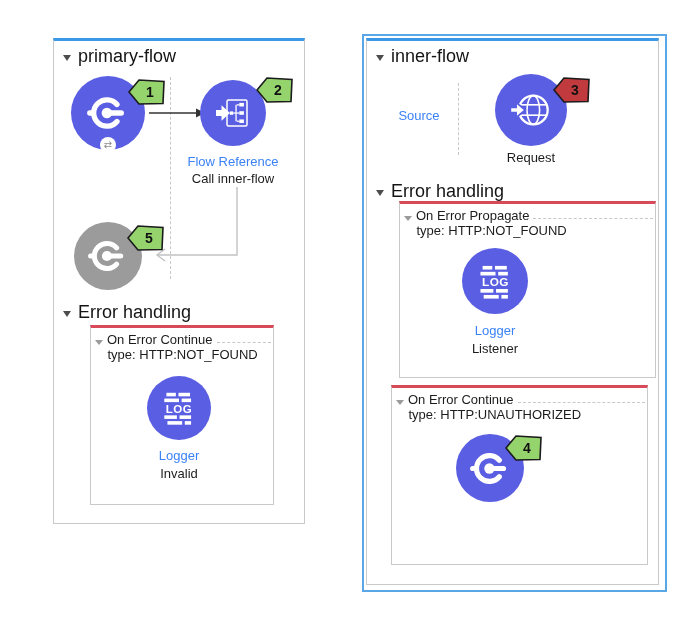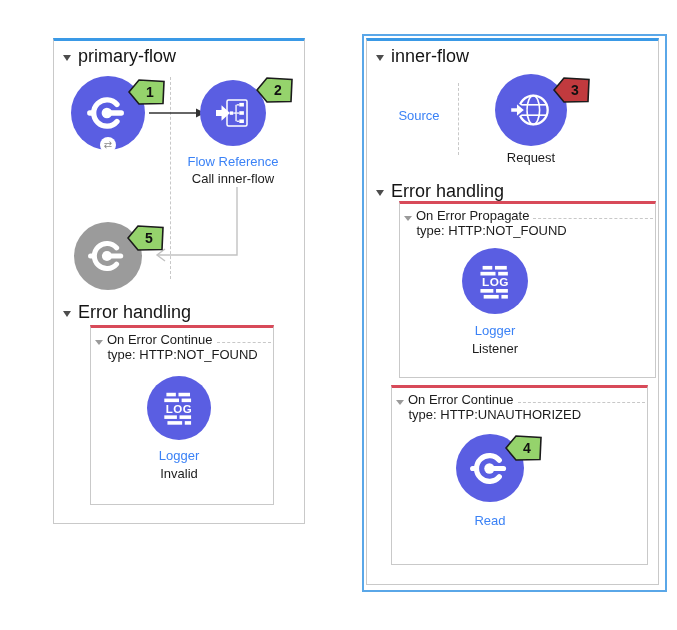--- a/index.html
+++ b/index.html
@@ -213,19 +213,18 @@
             <path d="M28.2 12.3 A12 12 0 1 0 28.2 27.7" fill="none" stroke="#ffffff" stroke-width="4.8" stroke-linecap="round"></path>
             <circle cx="19" cy="20" r="4.8" fill="#ffffff"></circle>
             <rect x="19" y="17.6" width="15.5" height="4.8" rx="2.4" fill="#ffffff"></rect>
             <rect x="1" y="17.6" width="7" height="4.8" rx="2.4" fill="#ffffff"></rect>
           </svg>
         </div>
         <svg class="badge" style="left:113px;top:46px;" viewBox="0 0 38 28">
           <polygon points="1,14 11,2 36,3.5 35,25.5 11,26" stroke="#1b1b1b" stroke-width="1.6" fill="#95d36c"></polygon>
           <text x="22" y="19" text-anchor="middle" font-size="14" font-weight="bold" fill="#111">4</text>
         </svg>
-        <div class="node-label type-label" style="left:38px;top:124px;width:120px;">Read</div>
       </div>
 
     </div>
   </div>
 
 </div>
 
 </body></html>

